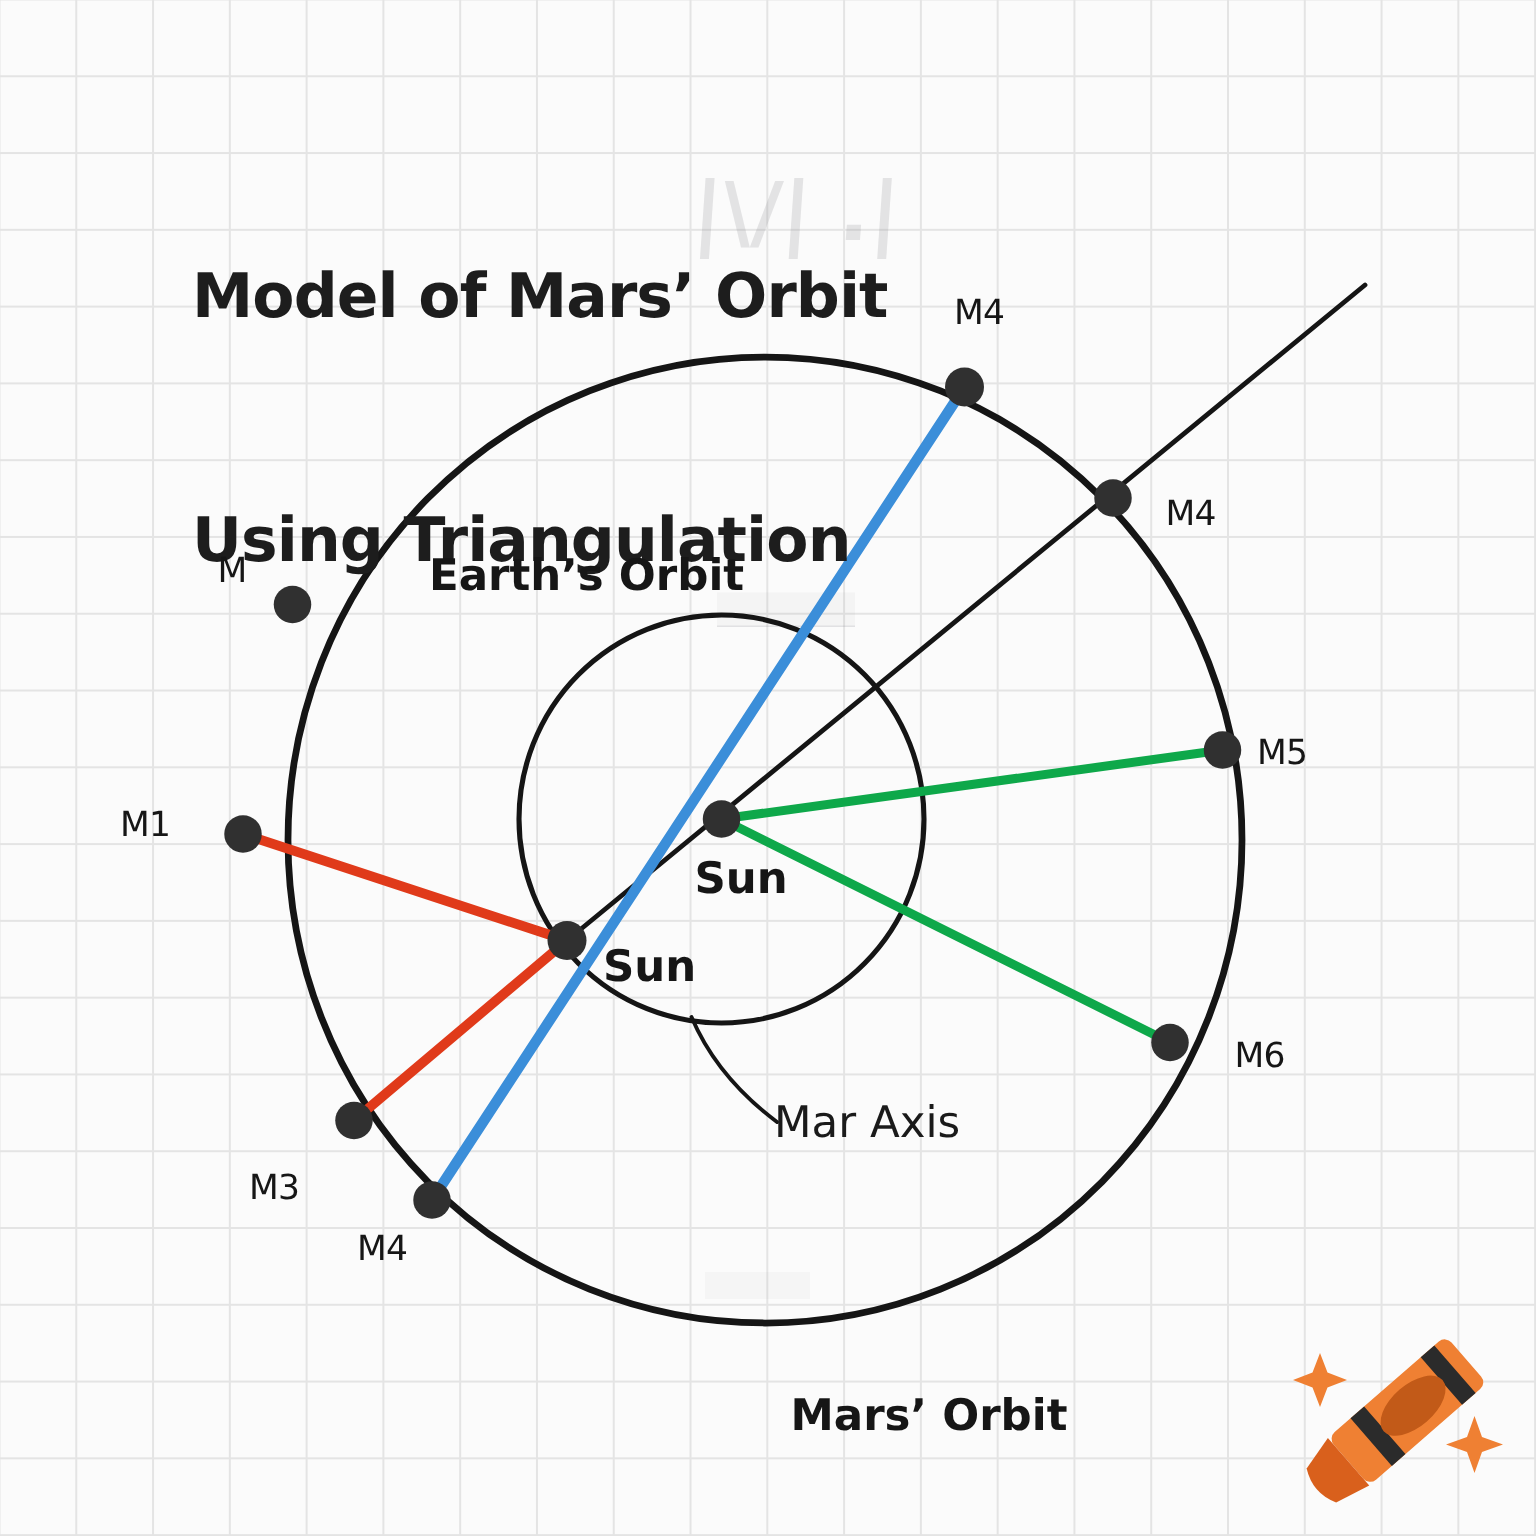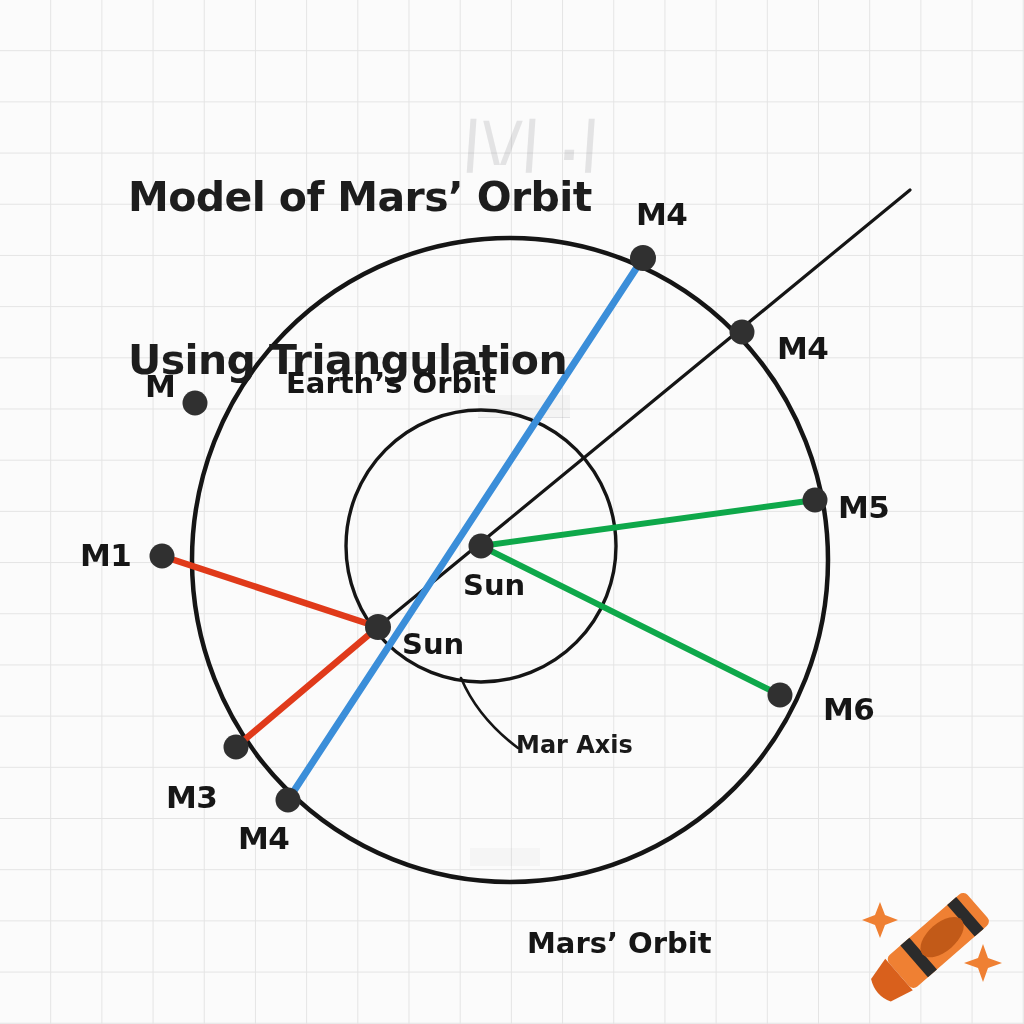--- a/index.html
+++ b/index.html
@@ -43,27 +43,27 @@
     letter-spacing: -0.6px;
     white-space: pre;
   }
   .lbl {
     position: absolute;
     font-family: "DejaVu Sans", sans-serif;
     color: #161616;
     white-space: nowrap;
   }
   .lbl-point {
-    font-size: 31px;
-    font-weight: bold;
+    font-size: 23px;
+    font-weight: normal;
     letter-spacing: -0.5px;
   }
   .lbl-soft {
-    font-size: 24px;
-    font-weight: bold;
+    font-size: 29px;
+    font-weight: normal;
     color: #1a1a1a;
   }
   .lbl-orbit {
     font-size: 29px;
     font-weight: bold;
     color: #161616;
   }
   .ghost {
     position: absolute;
     color: rgba(120,120,130,0.18);

